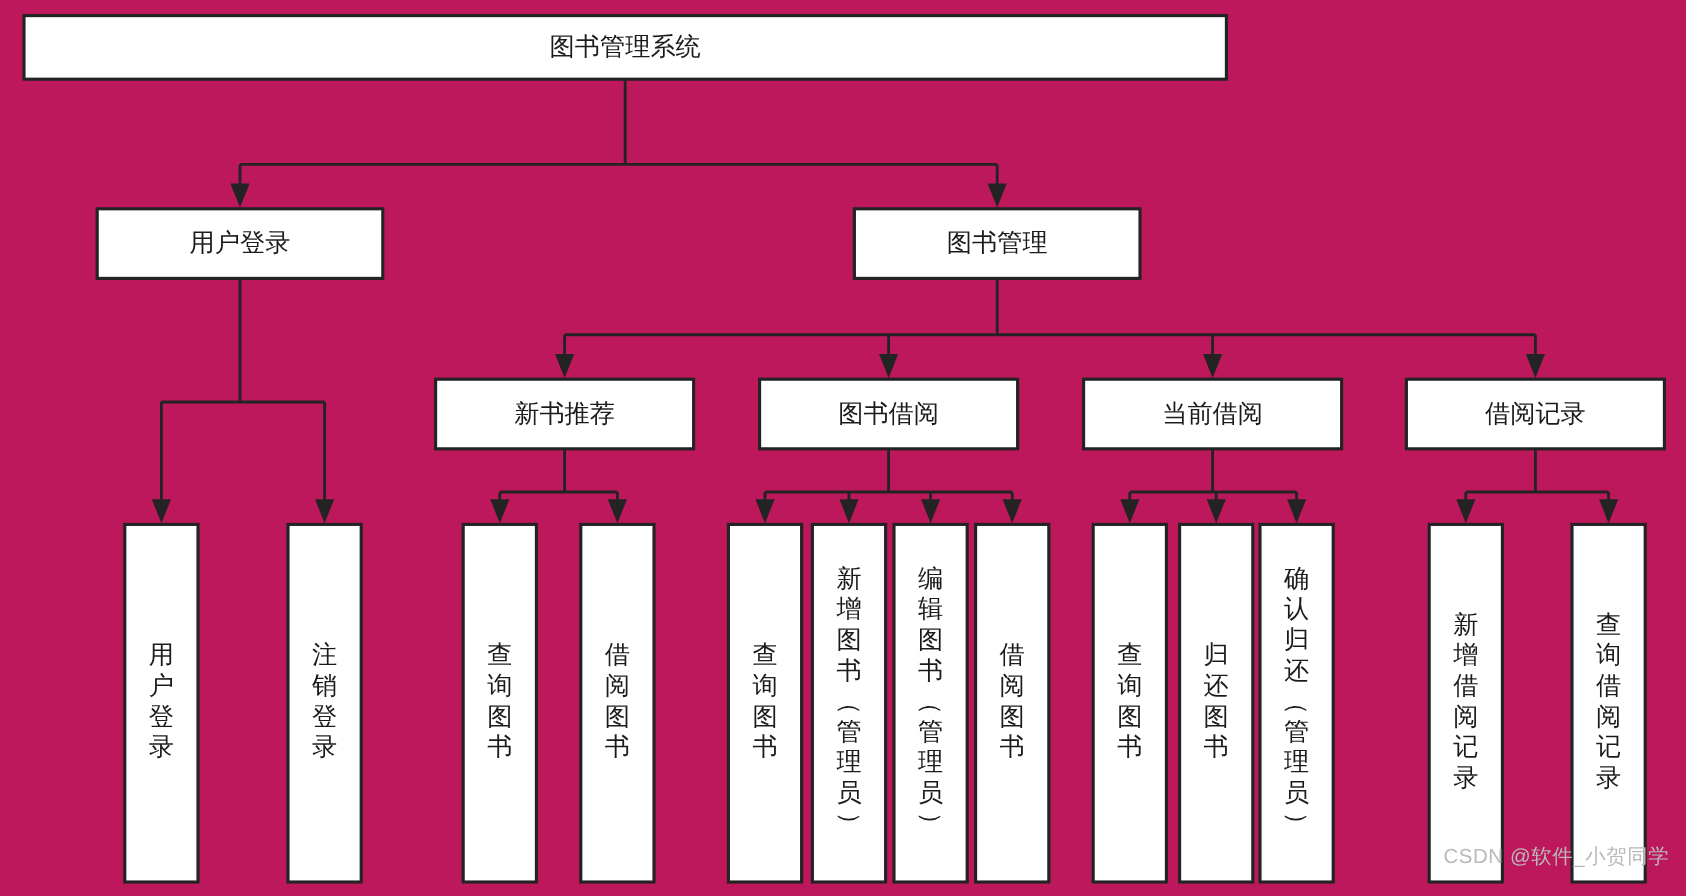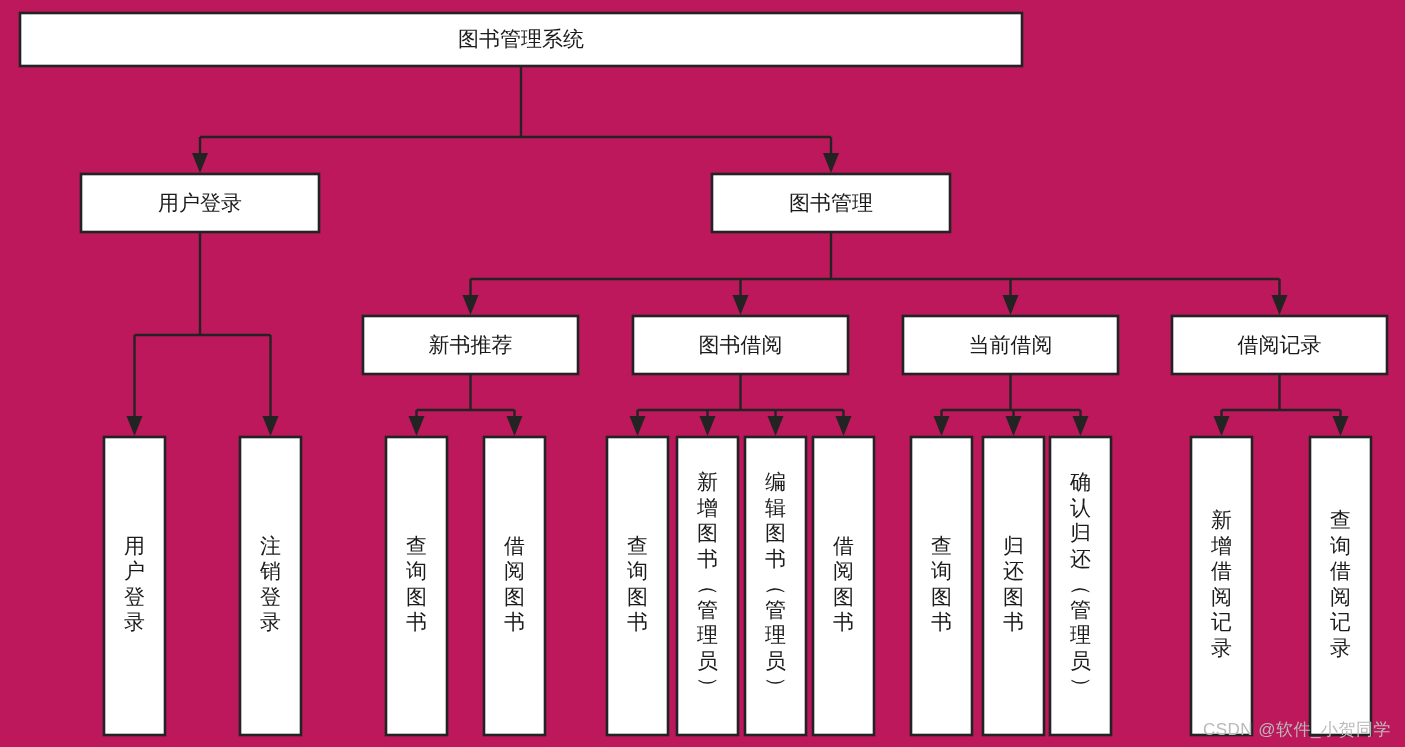--- a/index.html
+++ b/index.html
@@ -49,21 +49,21 @@
   }
   .node-label-vert {
     font-family: "Liberation Sans", "DejaVu Sans", sans-serif;
     font-size: 21px;
     fill: #1b1b1b;
     text-anchor: middle;
   }
   .watermark {
     position: absolute;
     right: 14px;
-    bottom: 6px;
+    bottom: 22px;
     font-family: "Liberation Sans", "DejaVu Sans", sans-serif;
     font-size: 17px;
     color: #b9b9b9;
     letter-spacing: 0.5px;
     white-space: nowrap;
     user-select: none;
   }
 </style>
 </head>
 <body>

